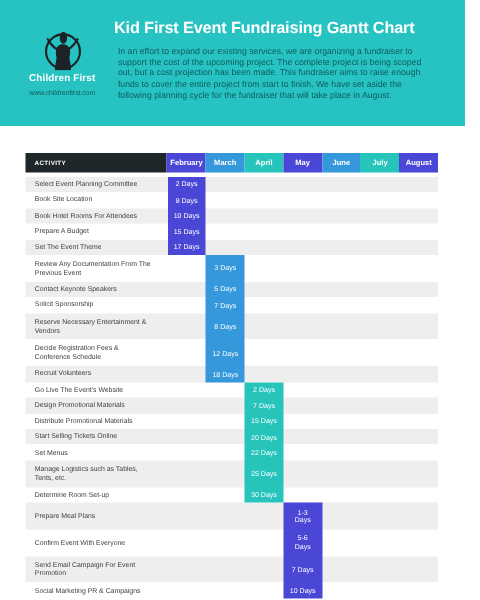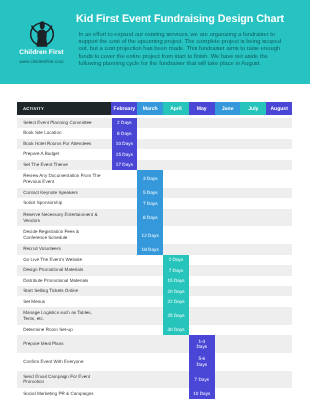--- a/index.html
+++ b/index.html
@@ -44,21 +44,21 @@
       <circle cx="50" cy="51" r="43.5" fill="none" stroke="#1c2327" stroke-width="5.5"></circle>
       <ellipse cx="51" cy="16" rx="9.6" ry="15.5"></ellipse>
       <path d="M11 20 C22 40 34 49 49 49 C64 49 76 40 87 20" fill="none" stroke="#1c2327" stroke-width="6" stroke-linecap="round"></path>
       <path d="M50 33 C40 33 34.5 38 32.5 46.5 C31.3 52 31.5 57.5 32.8 62.5 C33.8 66.5 33.5 70 32.2 75 C30.6 82.5 29.6 91 29.2 99.5 L70.8 99.5 C70.4 91 69.4 82.5 67.8 75 C66.5 70 66.2 66.5 67.2 62.5 C68.5 57.5 68.7 52 67.5 46.5 C65.5 38 60 33 50 33 Z"></path>
     </g>
   </svg>
   <div id="org-name">Children First</div>
   <div id="org-url">www.childrenfirst.com</div>
 </div>
 
-<div id="doc-title">Kid First Event Fundraising Design Chart</div>
+<div id="doc-title">Kid First Event Fundraising Gantt Chart</div>
 <div id="doc-body">
     <span>In an effort to expand our existing services, we are organizing a fundraiser to</span>
     <span>support the cost of the upcoming project. The complete project is being scoped</span>
     <span>out, but a cost projection has been made. This fundraiser aims to raise enough</span>
     <span>funds to cover the entire project from start to finish. We have set aside the</span>
     <span>following planning cycle for the fundraiser that will take place in August.</span>
   </div>
 
 <div id="table">
   <div id="thead">

